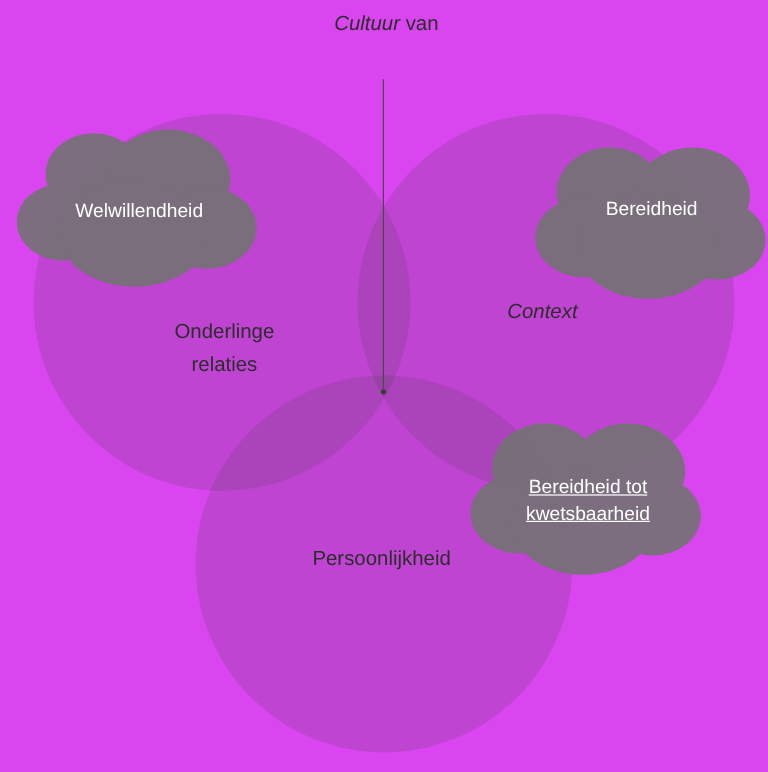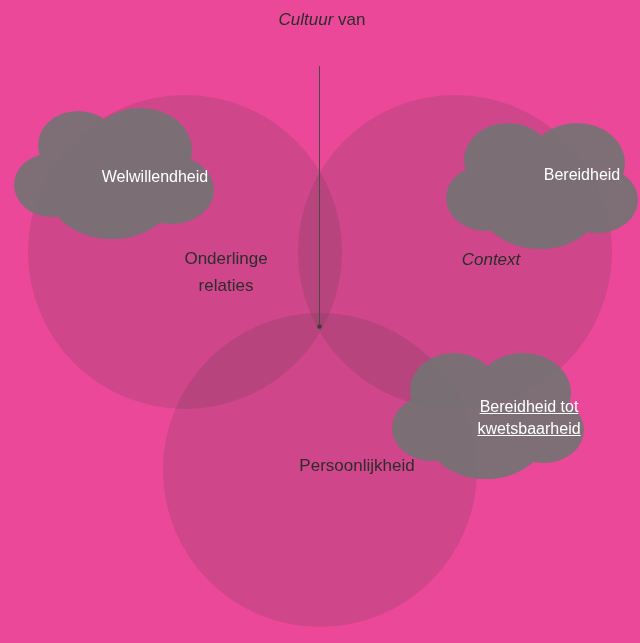--- a/index.html
+++ b/index.html
@@ -5,21 +5,21 @@
   html, body {
     margin: 0;
     padding: 0;
     background: #ffffff;
     font-family: "Liberation Sans", "DejaVu Sans", sans-serif;
   }
   #stage {
     position: relative;
     width: 640px;
     height: 643px;
-    background: #ec4899;
+    background: #d946ef;
     overflow: hidden;
   }
   #venn-svg {
     position: absolute;
     left: 0;
     top: 0;
   }
   .label {
     position: absolute;
     text-align: center;
@@ -40,21 +40,21 @@
     position: absolute;
     left: 222px;
     top: 6px;
     width: 200px;
     text-align: center;
     color: #2d2d2d;
     font-size: 17px;
     line-height: 27px;
   }
   .title-block .it { font-style: italic; }
-  .centered { transform: translateX(-50%); margin-left: 39px; }
+  .centered { transform: translateX(-50%); }
 </style>
 </head>
 <body>
 
 <div id="stage">
 
   <svg id="venn-svg" width="640" height="643" viewBox="0 0 640 643">
 
     <g fill="#3c3c3c" fill-opacity="0.16">
       <circle cx="185" cy="252" r="157"></circle>
@@ -89,21 +89,21 @@
       <ellipse cx="432" cy="428" rx="40" ry="33"></ellipse>
       <ellipse cx="544" cy="430" rx="40" ry="33"></ellipse>
       <ellipse cx="486" cy="435" rx="60" ry="44"></ellipse>
     </g>
   </svg>
 
   <div class="title-block">
     <div><span class="it">Cultuur</span><span> van</span></div>
   </div>
 
-  <div class="label centered" style="left:187px; top:245px;">
+  <div class="label centered" style="left:187px; top:263px;">
     <div>Onderlinge</div>
     <div>relaties</div>
   </div>
 
   <div class="label centered" style="left:452px; top:246px;font-style:italic;">Context</div>
 
   <div class="label centered" style="left:318px; top:452px;">Persoonlijkheid</div>
 
   <div class="cloud-label centered" style="left:116px; top:166px;">Welwillendheid</div>
 

